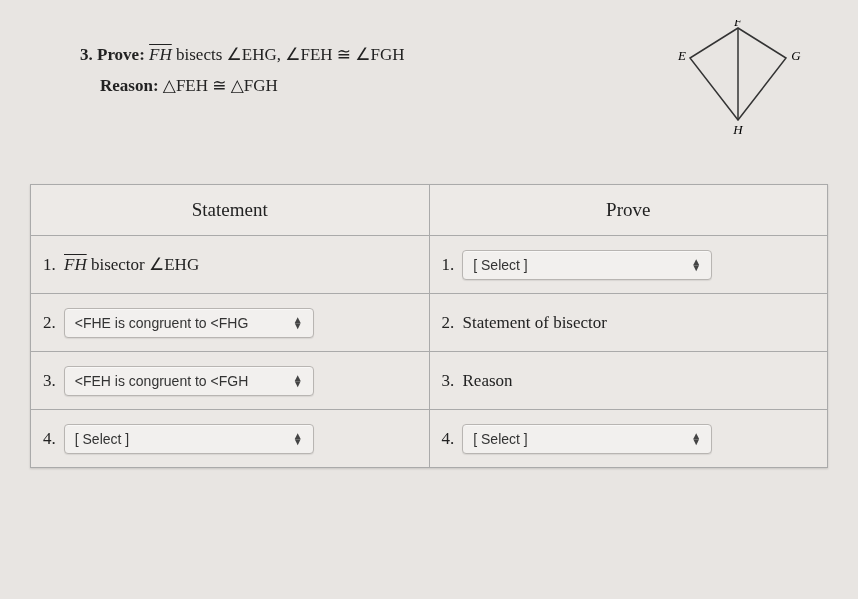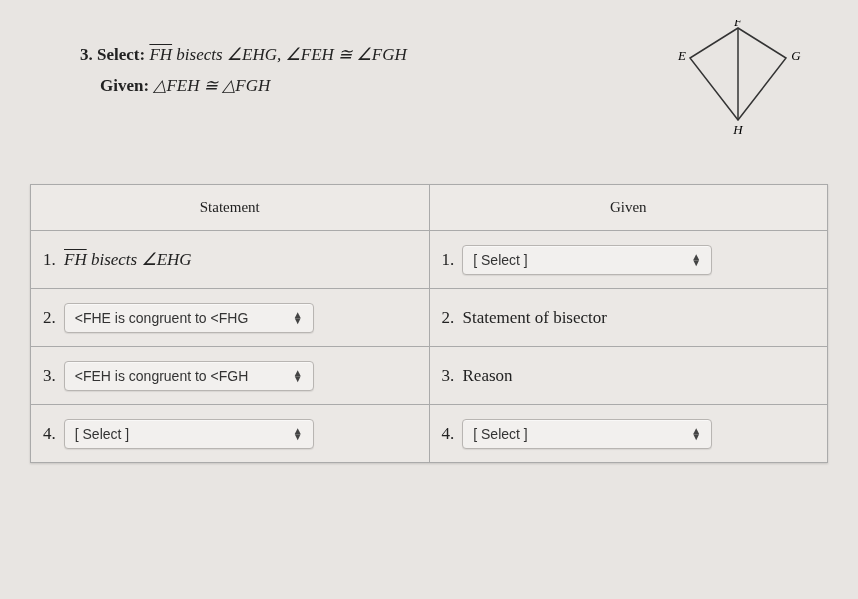--- a/index.html
+++ b/index.html
@@ -20,21 +20,21 @@
     }
     .problem-text {
       margin-left: 50px;
       margin-top: 20px;
       line-height: 1.8;
       font-size: 17px;
     }
     .problem-text .line1, .problem-text .line2 { display: block; }
     .problem-text b { font-weight: bold; }
     .overline { text-decoration: overline; font-style: italic; }
-    .ital { font-style: italic; }
+    .ital { }
     .diagram {
       margin-right: 20px;
     }
     table.proof {
       width: 100%;
       border-collapse: collapse;
       background: #ebe8e5;
       box-shadow: 0 1px 2px rgba(0,0,0,0.15);
     }
     table.proof th, table.proof td {
@@ -42,21 +42,21 @@
       padding: 10px 12px;
       text-align: left;
       vertical-align: middle;
       font-size: 17px;
       height: 58px;
     }
     table.proof th {
       font-weight: normal;
       text-align: center;
       background: #edeae7;
-      font-size: 15px;
+      font-size: 19px;
       padding: 14px 20px;
       height: auto;
     }
     .sel {
       display: inline-flex;
       align-items: center;
       justify-content: space-between;
       background: #f2f0ee;
       border: 1px solid #b8b5b2;
       border-radius: 4px;
@@ -81,53 +81,53 @@
     .num { margin-right: 4px; }
     .cell-flex { display: flex; align-items: center; gap: 4px; }
   </style>
 </head>
 <body>
 
 <div class="header-row">
   <div class="problem-text">
     <span class="line1">
       <b>3.</b>
-      <b>Select:</b>
+      <b>Prove:</b>
       <span class="overline">FH</span><span class="ital"> bisects ∠EHG,  ∠FEH ≅ ∠FGH</span>
     </span>
     <span class="line2" style="padding-left:20px;">
-      <b>Given:</b>
+      <b>Reason:</b>
       <span class="ital">△FEH ≅ △FGH</span>
     </span>
   </div>
   <div class="diagram">
     <svg width="140" height="120" viewBox="0 0 140 120">
       <polygon points="70,8 118,38 70,100 22,38" fill="none" stroke="#333" stroke-width="1.5"></polygon>
       <line x1="70" y1="8" x2="70" y2="100" stroke="#333" stroke-width="1.5"></line>
       <text x="70" y="6" text-anchor="middle" font-size="13" font-style="italic" font-family="Georgia">F</text>
       <text x="14" y="40" text-anchor="middle" font-size="13" font-style="italic" font-family="Georgia">E</text>
       <text x="128" y="40" text-anchor="middle" font-size="13" font-style="italic" font-family="Georgia">G</text>
       <text x="70" y="114" text-anchor="middle" font-size="13" font-style="italic" font-family="Georgia">H</text>
     </svg>
   </div>
 </div>
 
 <table class="proof">
   <thead>
     <tr>
       <th>Statement</th>
-      <th>Given</th>
+      <th>Prove</th>
     </tr>
   </thead>
   <tbody>
 
     <tr>
       <td>
         <span class="num">1.</span>
-        <span class="overline ital">FH</span><span class="ital"> bisects ∠EHG</span>
+        <span class="overline ital">FH</span><span class="ital"> bisector ∠EHG</span>
       </td>
       <td>
         <div class="cell-flex">
           <span class="num">1.</span>
           <span class="sel">
             <span>[ Select ]</span>
             <span class="arrows">
                 <span>▲</span>
                 <span>▼</span>
               </span>

